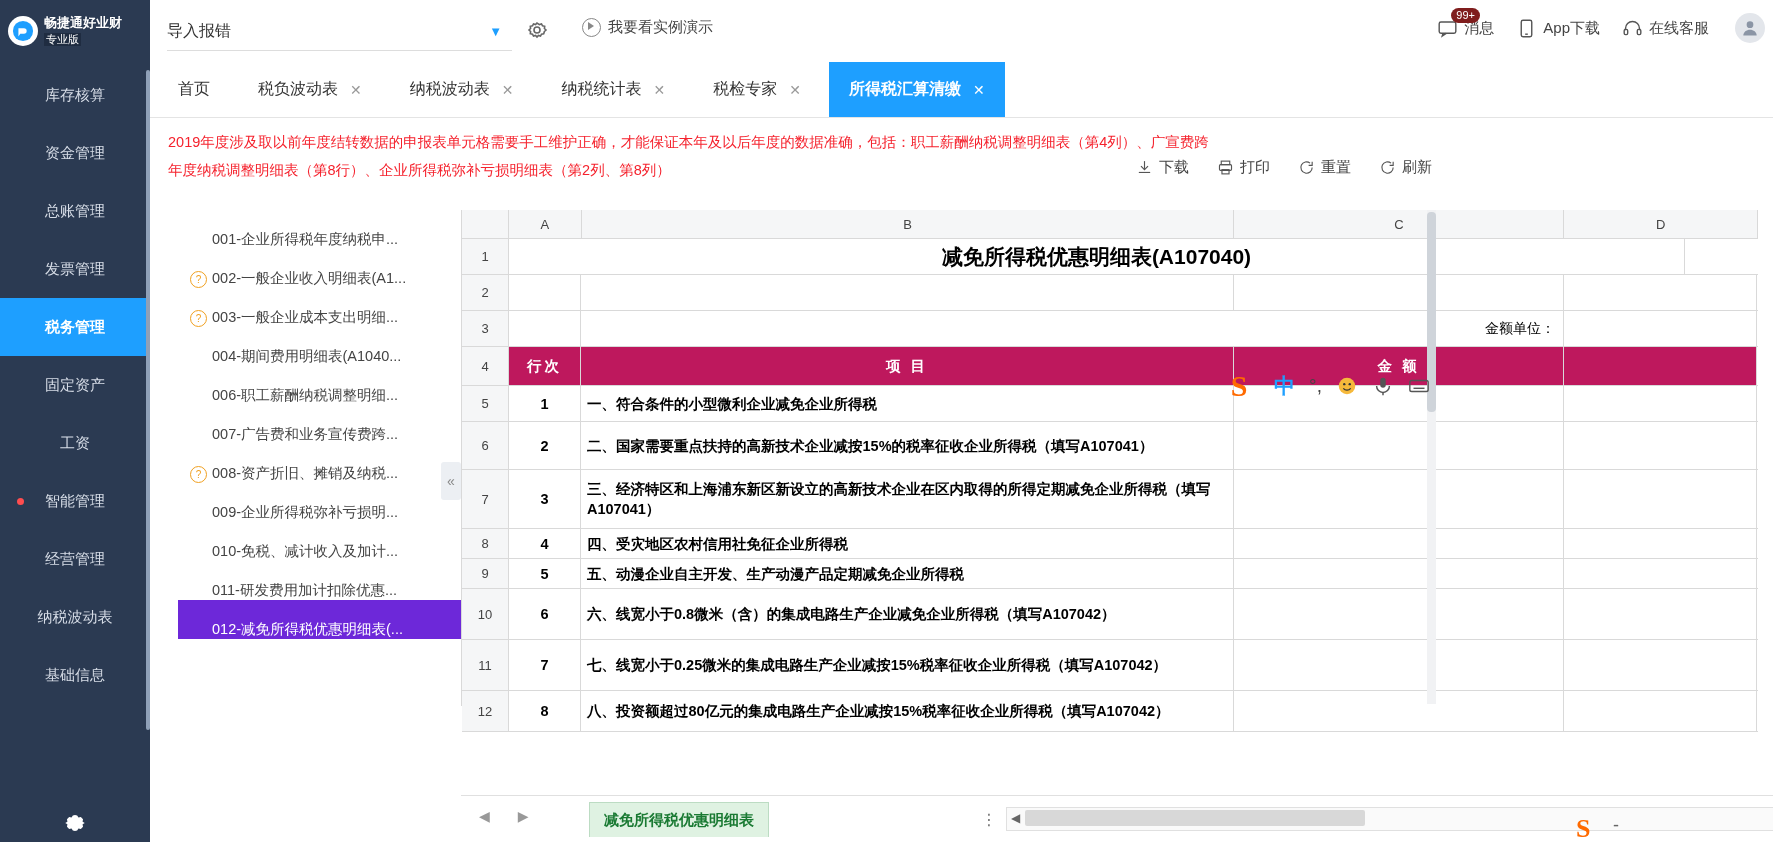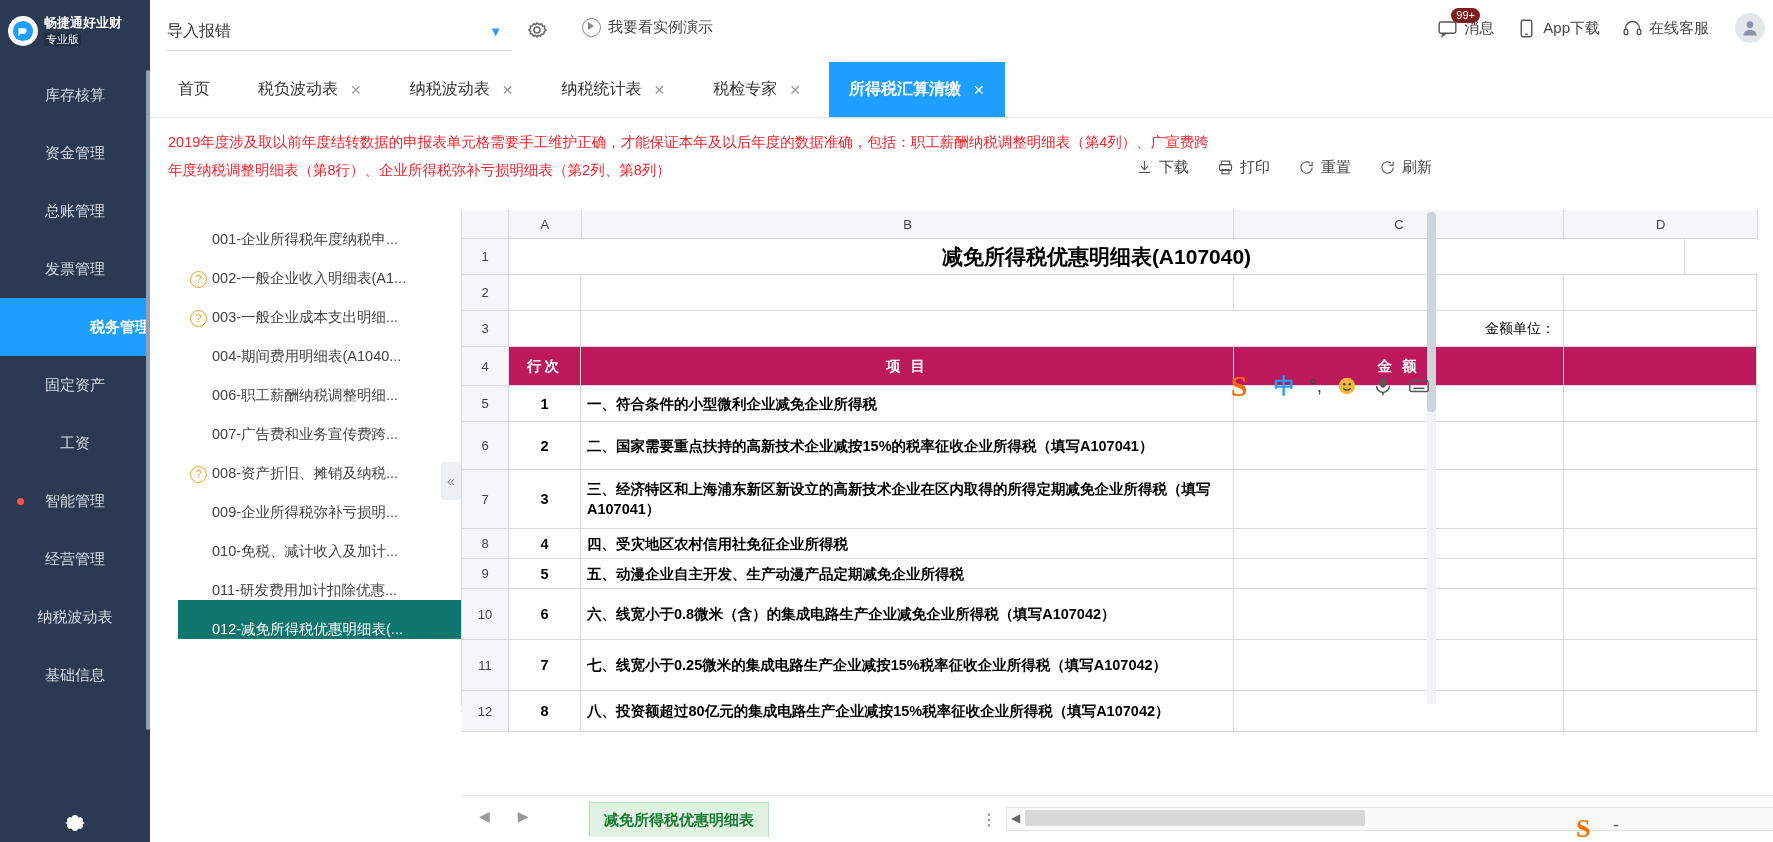--- a/index.html
+++ b/index.html
@@ -13,21 +13,21 @@
   
   .sidebar{position:absolute;left:0;top:0;width:150px;height:842px;background:#2b3a52;}
   .brand{height:62px;display:flex;align-items:center;padding-left:8px;gap:6px;}
   .brand-logo{width:30px;height:30px;border-radius:50%;background:#fff;display:flex;align-items:center;justify-content:center;}
   .brand-logo svg{width:22px;height:22px;}
   .brand-texts{display:flex;flex-direction:column;line-height:1.15;}
   .brand-title{color:#fff;font-size:13px;font-weight:bold;}
   .brand-sub{color:#fff;font-size:11px;background:#1f2c41;padding:0 2px;align-self:flex-start;margin-top:2px;}
   .nav{margin-top:4px;}
   .nav-item{height:58px;display:flex;align-items:center;justify-content:center;color:#d7dde7;font-size:15px;position:relative;}
-  .nav-item.active{background:#1e9fff;color:#fff;font-weight:bold;justify-content:flex-end;}
+  .nav-item.active{background:#1e9fff;color:#fff;font-weight:bold;}
   .nav-item .dot{width:7px;height:7px;border-radius:50%;background:#ff4d4f;position:absolute;left:17px;top:50%;margin-top:-3px;}
   .gear-bottom{position:absolute;left:0;bottom:6px;width:150px;display:flex;justify-content:center;}
   .gear-bottom svg{width:26px;height:26px;fill:#fff;}
   .sb-scroll{position:absolute;left:146px;top:70px;width:4px;height:660px;background:#8fa0b8;border-radius:2px;}
 
   
   .topbar{position:absolute;left:150px;top:0;width:1623px;height:62px;background:#fff;border-bottom:1px solid #e8e8e8;}
   .module-select{position:absolute;left:17px;top:12px;width:345px;height:38px;border-bottom:1px solid #ddd;display:flex;align-items:center;}
   .module-select .label{font-size:16px;color:#333;}
   .module-select .caret{position:absolute;right:10px;top:12px;color:#1e9fff;font-size:13px;}
@@ -52,21 +52,21 @@
 
   
   .notice{position:absolute;left:168px;top:128px;width:1045px;color:#f5222d;font-size:14.5px;line-height:28px;}
   .actions{position:absolute;right:6px;top:158px;display:flex;align-items:center;gap:28px;color:#444;font-size:15px;}
   .act{display:flex;align-items:center;gap:6px;}
   .act svg{width:17px;height:17px;fill:none;stroke:#555;stroke-width:1.6;}
 
   
   .formlist{position:absolute;left:178px;top:210px;width:283px;height:520px;background:#fff;overflow:hidden;}
   .form-item{height:39px;display:flex;align-items:flex-end;padding-left:12px;font-size:14.5px;color:#444;white-space:nowrap;overflow:hidden;}
-  .form-item.sel{background:#0f766e;color:#fff;}
+  .form-item.sel{background:#6d28d9;color:#fff;}
   .q{display:inline-flex;width:15px;height:15px;border:1px solid #f0a020;color:#f0a020;border-radius:50%;align-items:center;justify-content:center;font-size:10px;margin-right:5px;flex:none;}
   .q.sp{visibility:hidden;}
   .collapse-handle{position:absolute;left:441px;top:462px;width:20px;height:38px;background:#eceff3;border-radius:3px;display:flex;align-items:center;justify-content:center;color:#888;font-size:14px;}
 
   
   .sheet{position:absolute;left:461px;top:210px;width:1296px;height:496px;background:#fff;border-left:1px solid #d9d9d9;}
   .colhead{display:flex;height:28px;background:#f5f6f7;border-bottom:1px solid #d9d9d9;}
   .ch{border-right:1px solid #d9d9d9;display:flex;align-items:center;justify-content:center;font-size:13px;color:#444;}
   .ch.corner{width:46px;}
   .ch.a{width:72px;}

